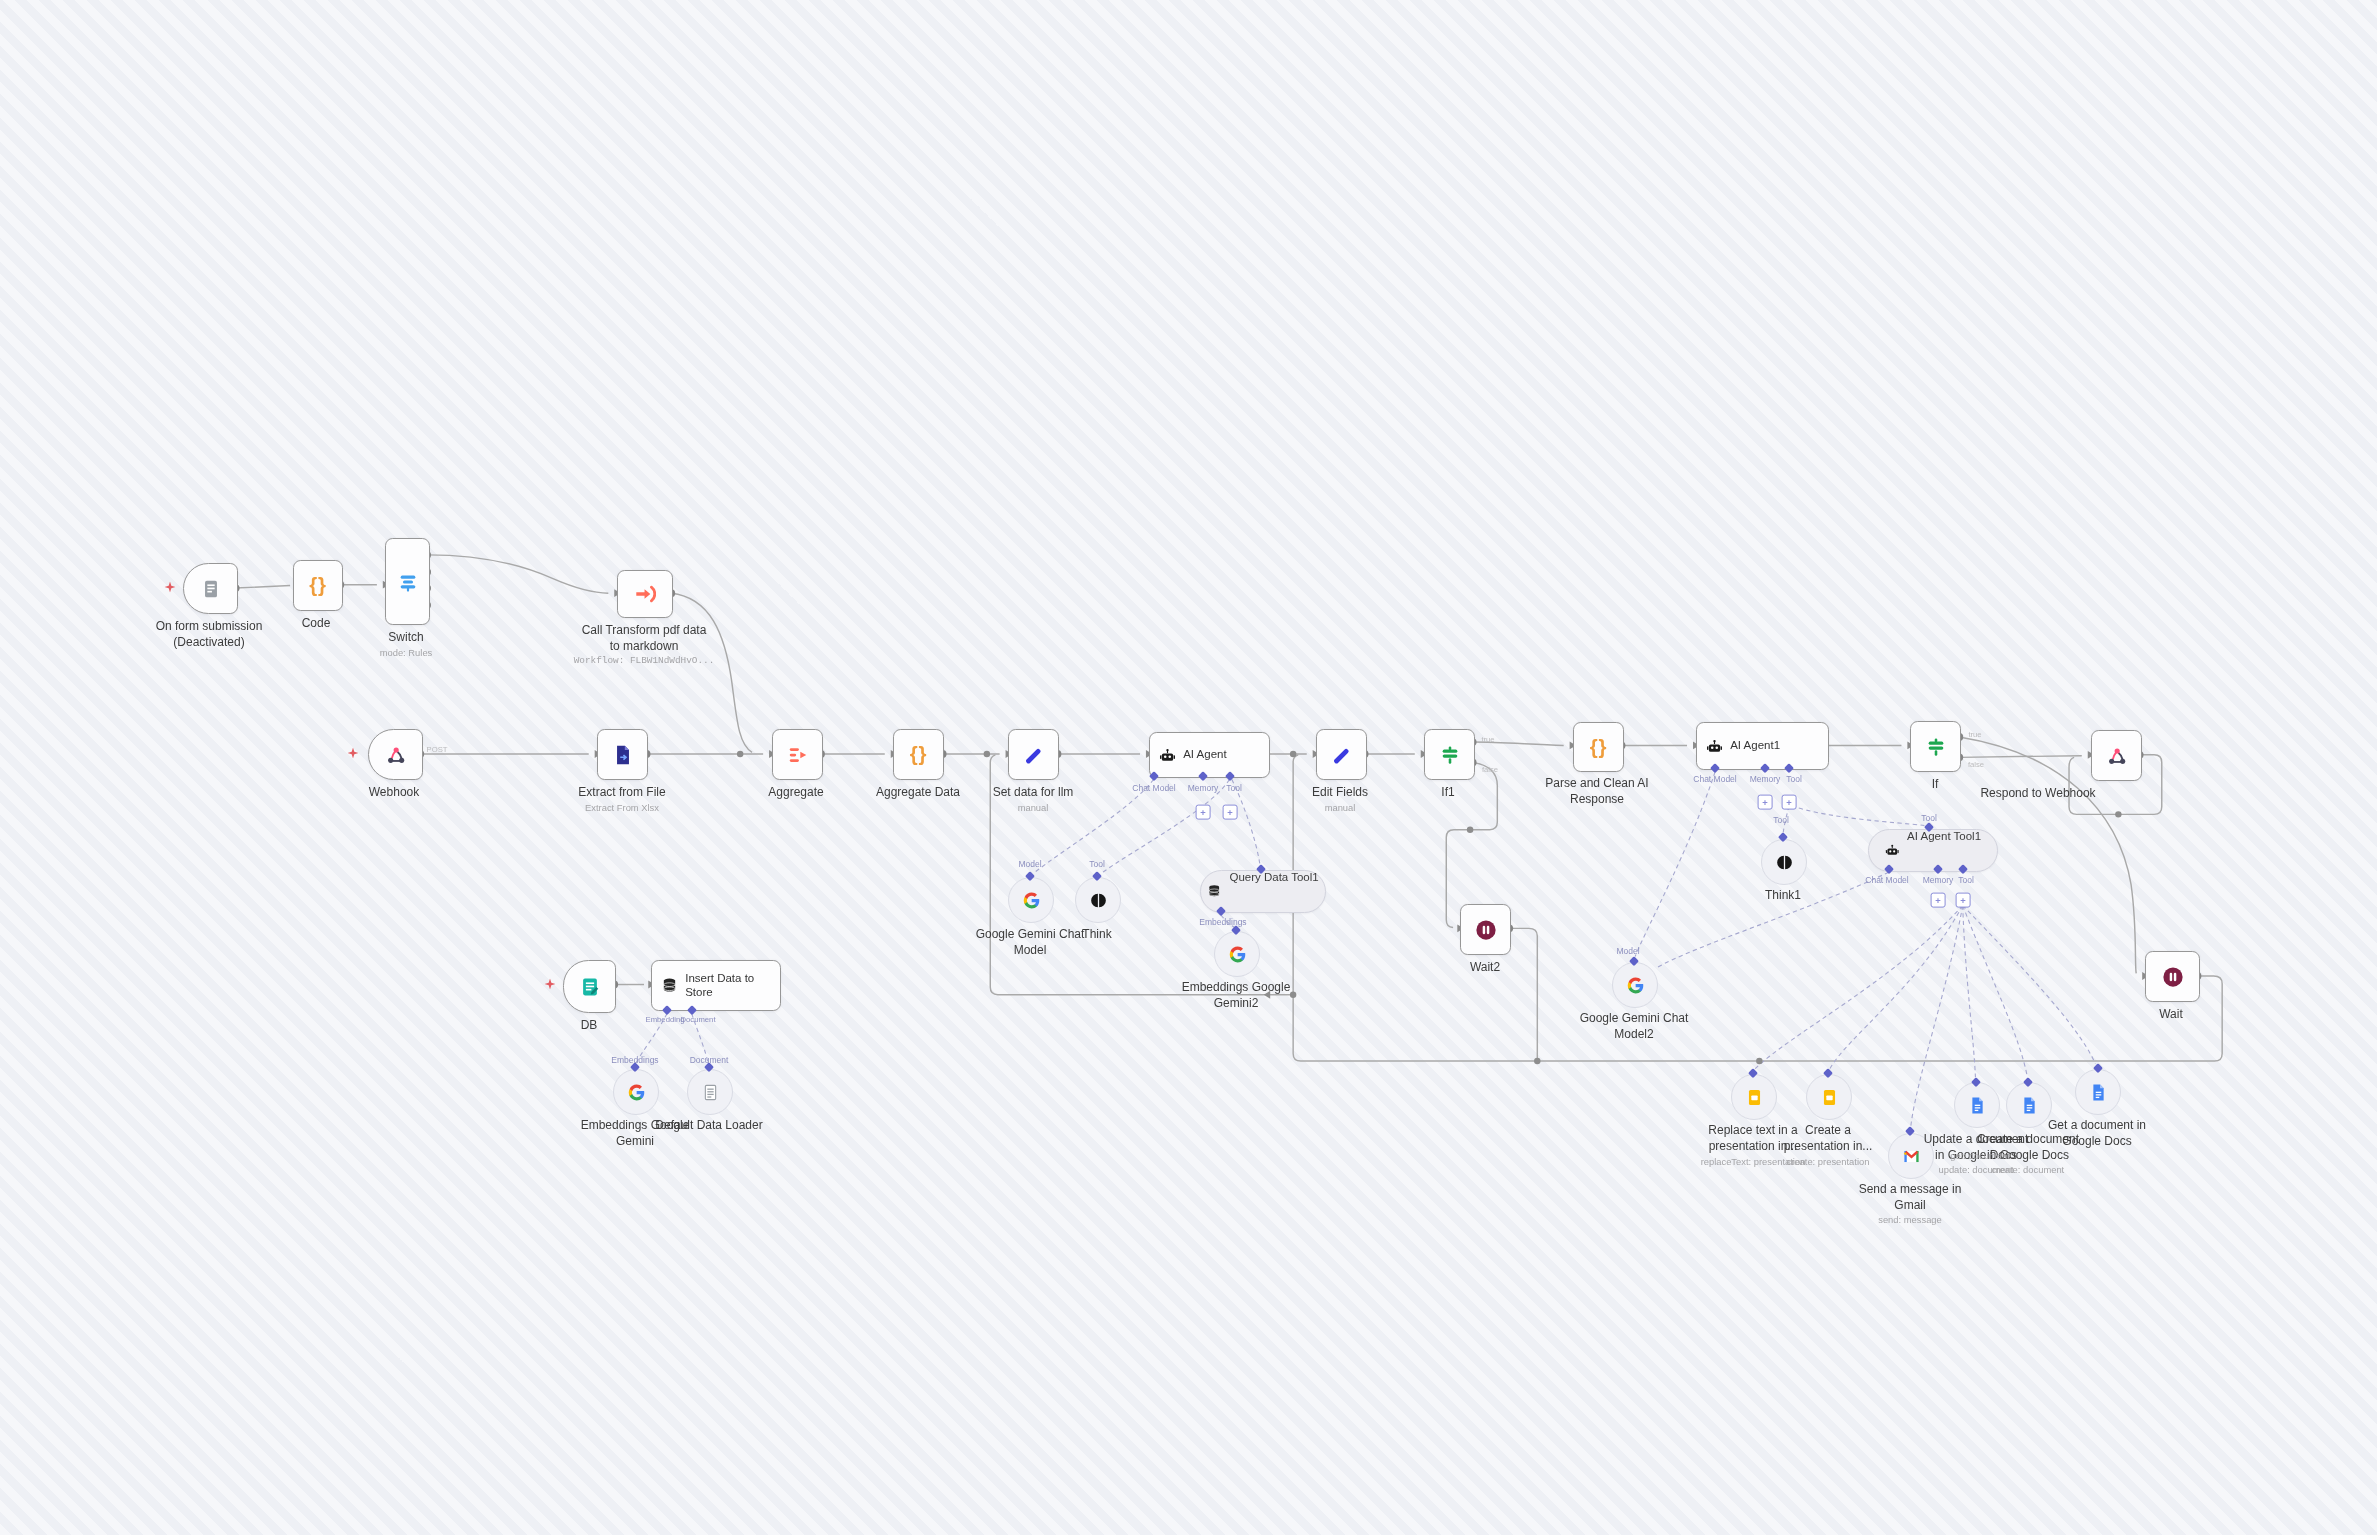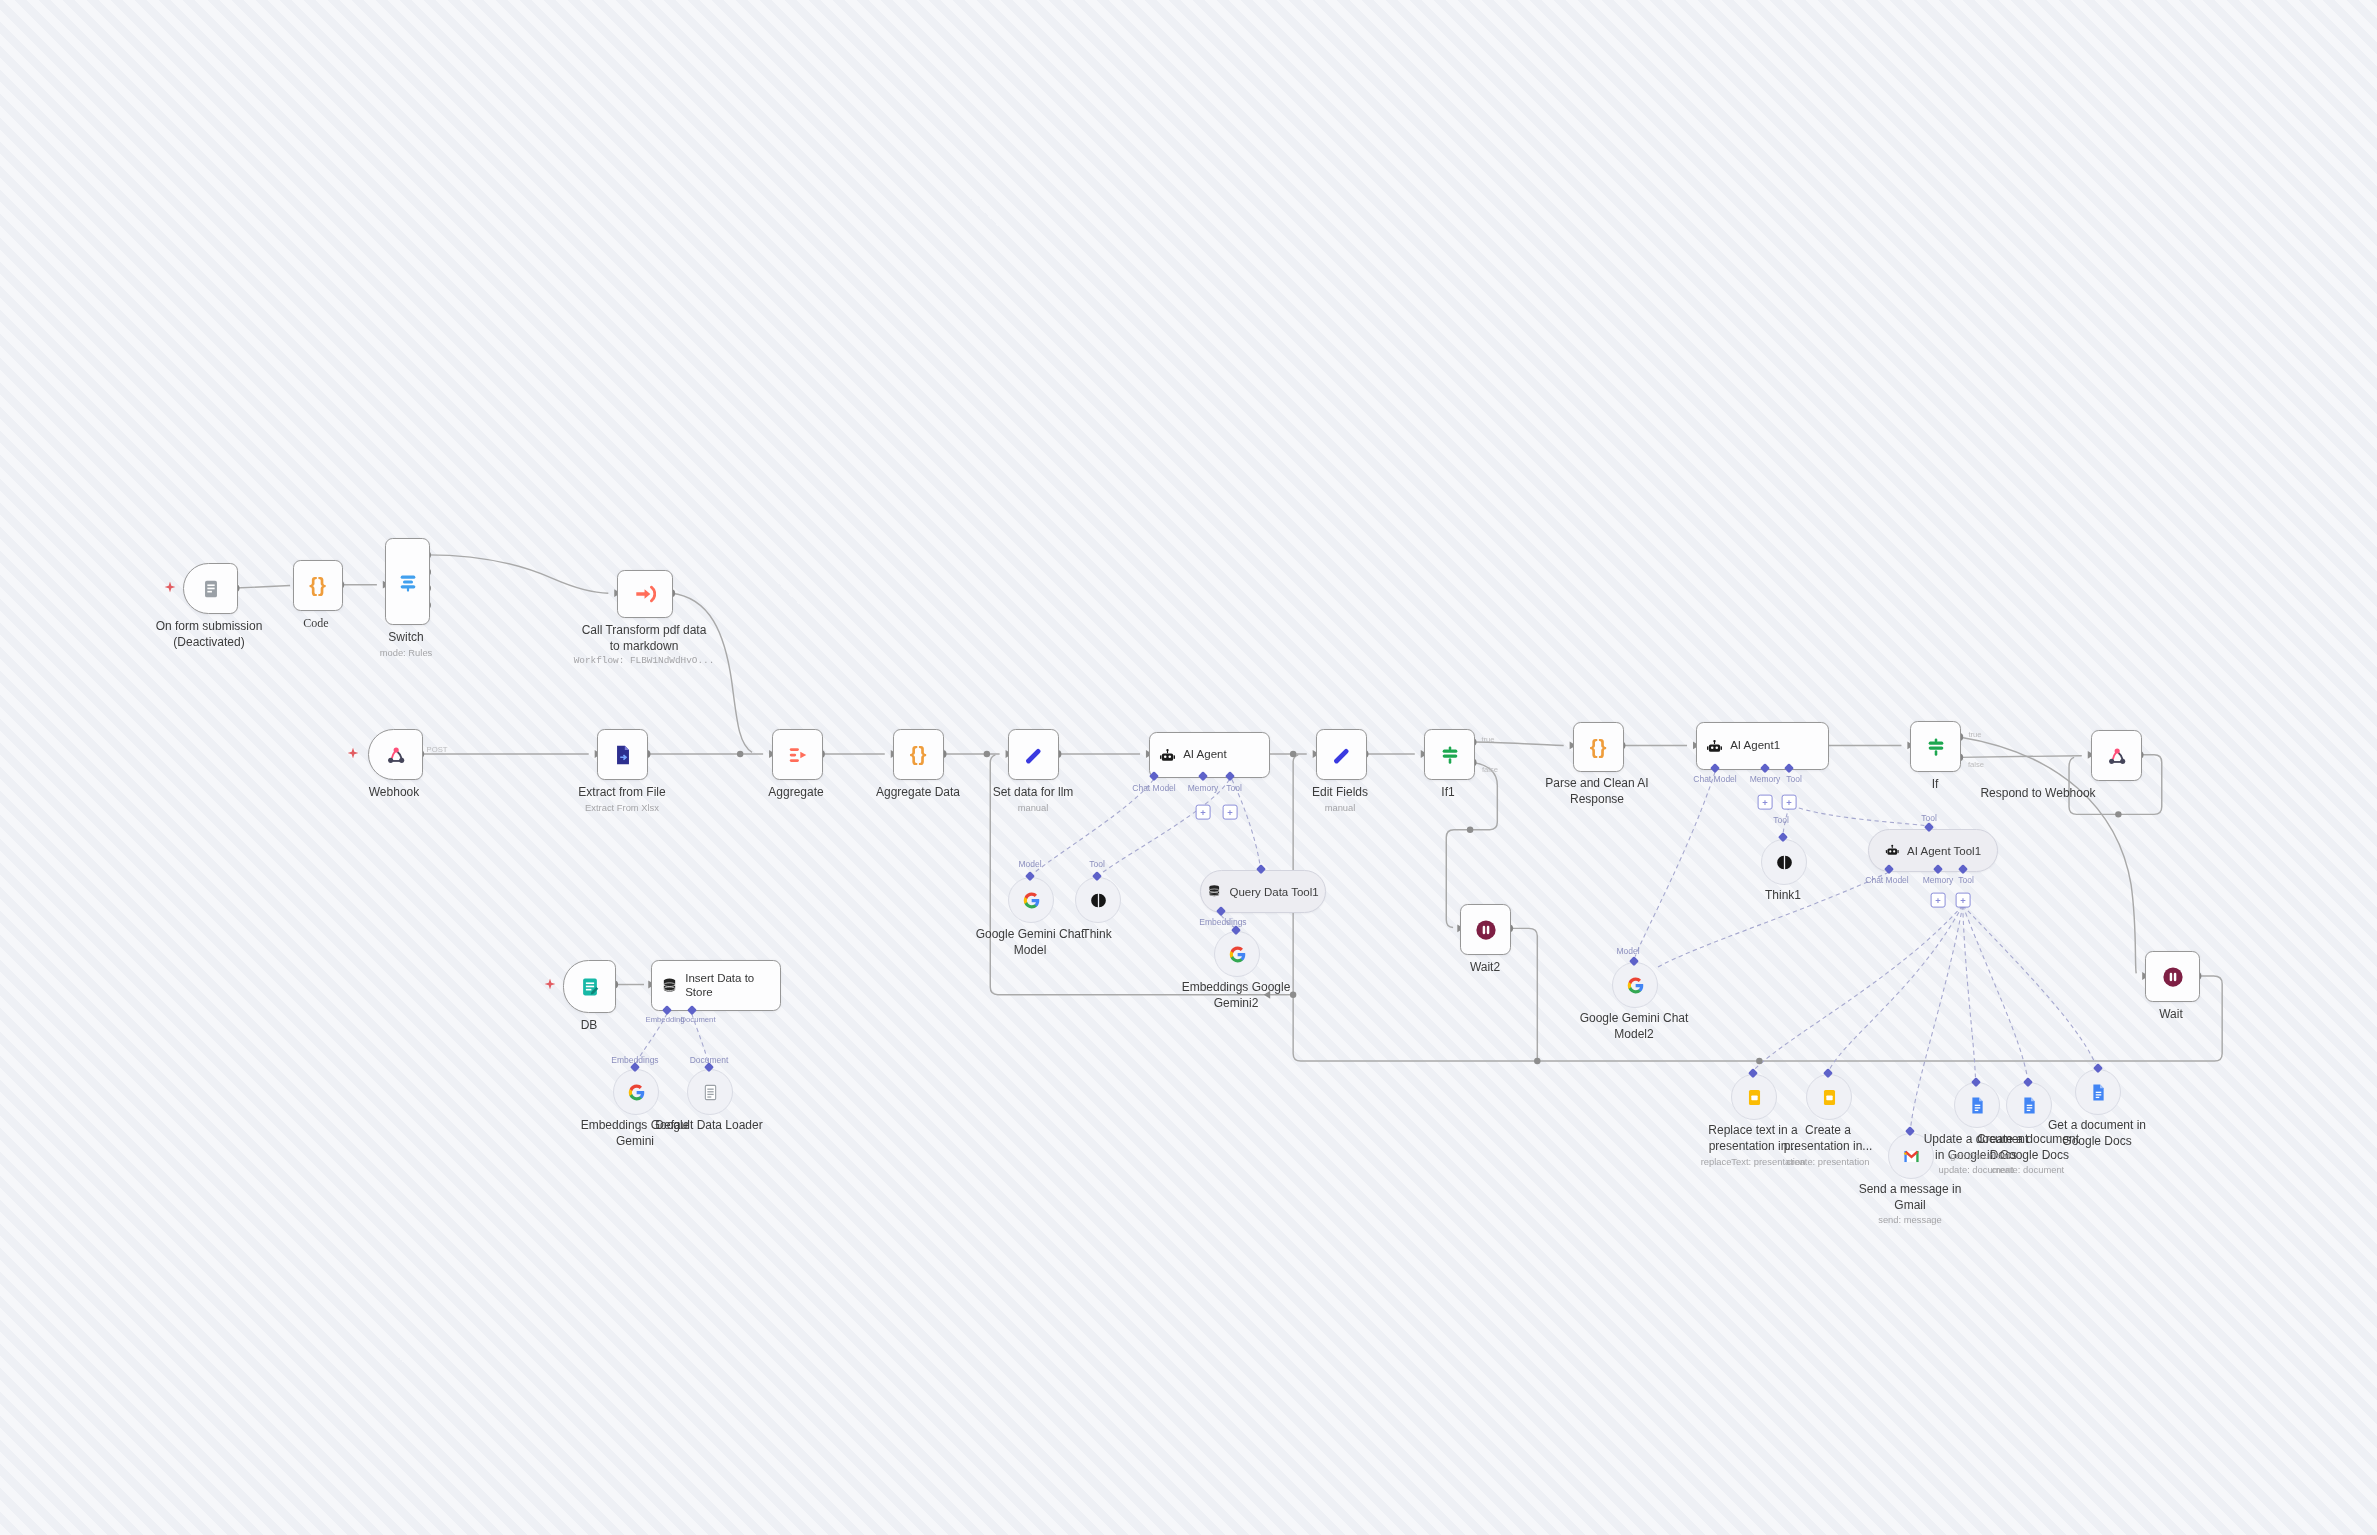--- a/index.html
+++ b/index.html
@@ -24,21 +24,21 @@
     display:flex;align-items:center;justify-content:center;
   }
   .node.trigger{border-radius:25.5px 7.7px 7.7px 25.5px;}
   .node.wide{justify-content:flex-start;padding:0 8.5px;gap:7.7px;}
   .pill{
     position:absolute;z-index:3;
     background:#ededf2;
     border:0.9px solid #d3d4de;
     border-radius:22px;
     box-shadow:0 0.9px 1.7px rgba(60,60,80,.06);
-    display:flex;align-items:center;justify-content:center;gap:7.7px;
+    display:flex;justify-content:center;gap:7.7px;
     color:#3d3d3d;font-size:11.5px;
   }
   .circle{
     position:absolute;z-index:3;
     width:44px;height:44px;border-radius:50%;
     background:#f0f1f6;
     border:0.9px solid #dadce5;
     display:flex;align-items:center;justify-content:center;
   }
   .nlabel{
@@ -182,21 +182,21 @@
       <div>(Deactivated)</div>
     </div>
     <div class="star" style="left: 170px; top: 588px;"><svg width="11" height="11" viewBox="0 0 12 12">
         <path d="M6 0 L7.4 4.6 L12 6 L7.4 7.4 L6 12 L4.6 7.4 L0 6 L4.6 4.6 Z" fill="#e25c61"></path>
       </svg></div>
     <div class="node " style="left: 293px; top: 560px; width: 48px; height: 49px;">
       <span class="icon">
         <span class="braces" style="font-size:20.4px">{}</span>
       </span>
     </div>
-    <div class="nlabel" style="left: 248px; top: 616px; font-family: Liberation Serif, serif;">
+    <div class="nlabel" style="left: 248px; top: 616px;">
       <div>Code</div>
     </div>
     <div class="node " style="left: 385px; top: 538px; width: 43px; height: 85px;">
       <span class="icon">
         <svg width="22" height="22" viewBox="0 0 24 24">
           <g fill="#42a0ee">
             <rect x="4" y="5" width="16" height="3.4" rx="1.7"></rect>
             <rect x="6.5" y="10.3" width="11" height="3.4" rx="1.7"></rect>
             <rect x="4" y="15.6" width="16" height="3.4" rx="1.7"></rect>
             <rect x="10.8" y="17" width="2.4" height="5.5" rx="1.2"></rect>

